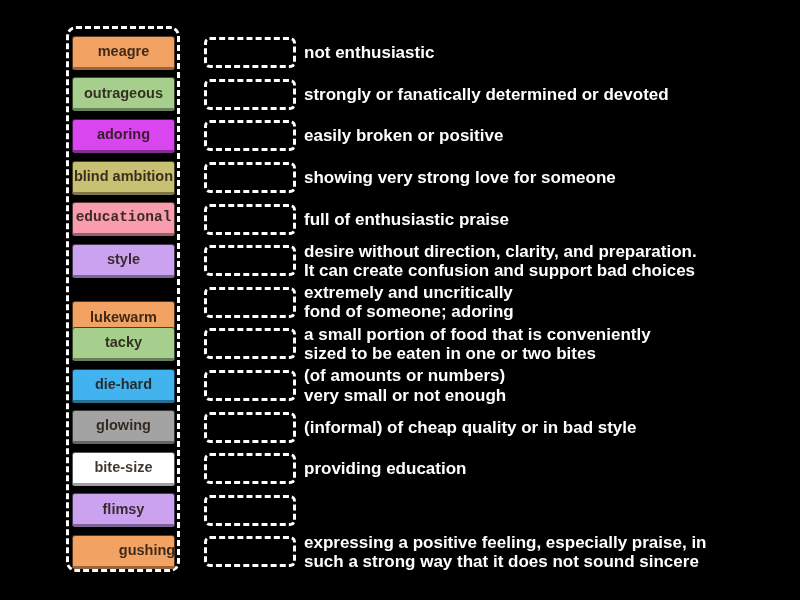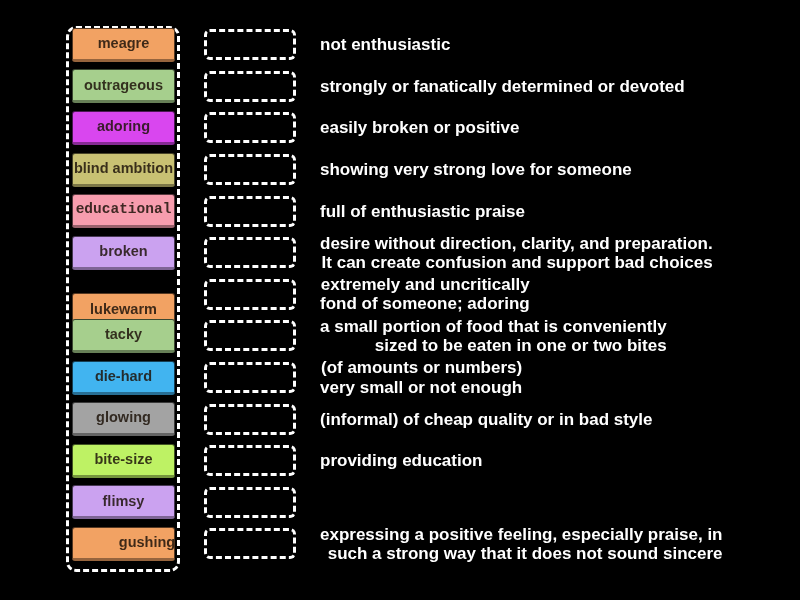--- a/index.html
+++ b/index.html
@@ -21,21 +21,21 @@
     top: 26px;
     width: 114px;
     height: 546px;
     border: 3px dashed #ffffff;
     border-radius: 10px;
     box-sizing: border-box;
   }
   .rows {
     position: absolute;
     left: 0;
-    top: 24px;
+    top: 32px;
     width: 800px;
   }
   .row {
     height: 41.6px;
     display: flex;
     align-items: center;
   }
   .tile {
     margin-left: 72px;
     width: 103px;
@@ -57,27 +57,26 @@
   .slot {
     margin-left: 29px;
     width: 92px;
     height: 31px;
     box-sizing: border-box;
     border: 3px dashed #ffffff;
     border-radius: 6px;
     flex-shrink: 0;
   }
   .definition {
-    margin-left: 24px;
+    margin-left: 8px;
     color: #ffffff;
     font-size: 17px;
     font-weight: 700;
     line-height: 1.13;
     white-space: pre-line;
-    text-align: right;
   }
 </style>
 </head>
 <body>
 
 <div class="board">
   <div class="tiles-border"></div>
   <div class="rows" id="rows">
   <div class="row">
     <div class="tile" style="background: rgb(242, 162, 99);">
@@ -114,21 +113,21 @@
   <div class="row">
     <div class="tile" style="background: rgb(247, 157, 174); font-family: Liberation Mono, monospace;">
       <span>educational</span>
     </div>
     <div class="slot"></div>
     <div class="definition">full of enthusiastic praise</div>
   </div>
 
   <div class="row">
     <div class="tile" style="background: rgb(203, 162, 240);">
-      <span>broken</span>
+      <span>style</span>
     </div>
     <div class="slot"></div>
     <div class="definition">desire without direction, clarity, and preparation.
 It can create confusion and support bad choices</div>
   </div>
 
   <div class="row">
     <div class="tile" style="background: rgb(242, 162, 99); margin-top: 32px;">
       <span>lukewarm</span>
     </div>
@@ -157,21 +156,21 @@
 
   <div class="row">
     <div class="tile" style="background: #a3a3a3;">
       <span>glowing</span>
     </div>
     <div class="slot"></div>
     <div class="definition">(informal) of cheap quality or in bad style</div>
   </div>
 
   <div class="row">
-    <div class="tile" style="background: #bef264;">
+    <div class="tile" style="background: #ffffff;">
       <span>bite-size</span>
     </div>
     <div class="slot"></div>
     <div class="definition">providing education</div>
   </div>
 
   <div class="row">
     <div class="tile" style="background: rgb(203, 162, 240);">
       <span>flimsy</span>
     </div>

